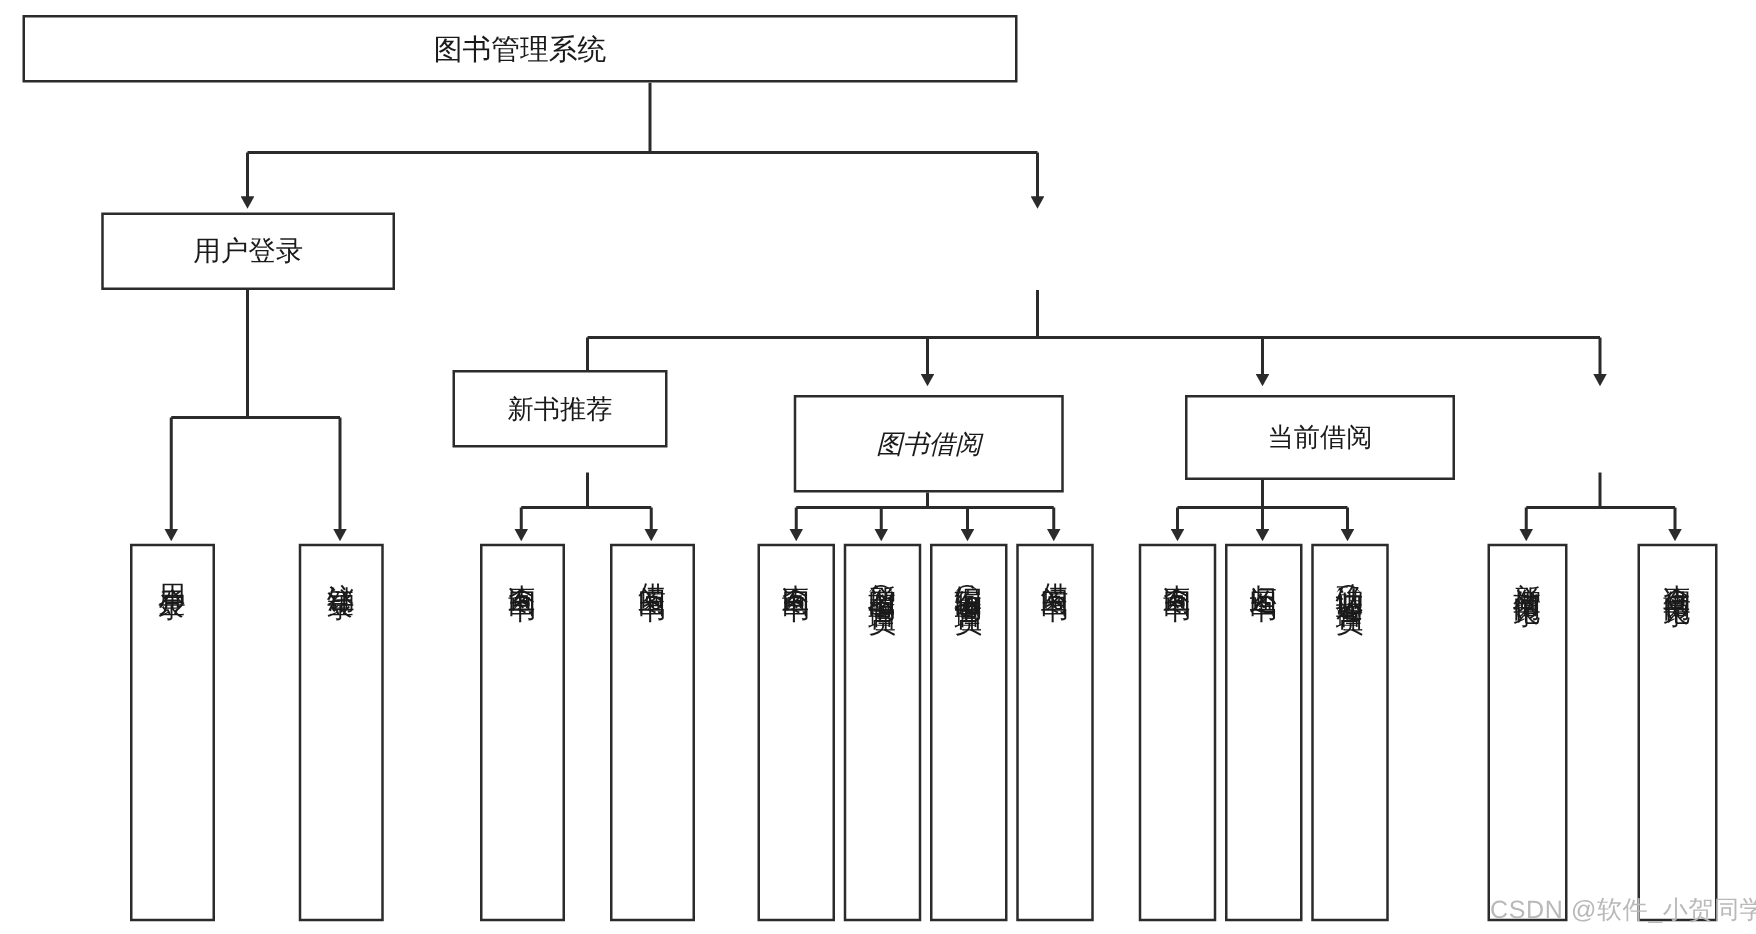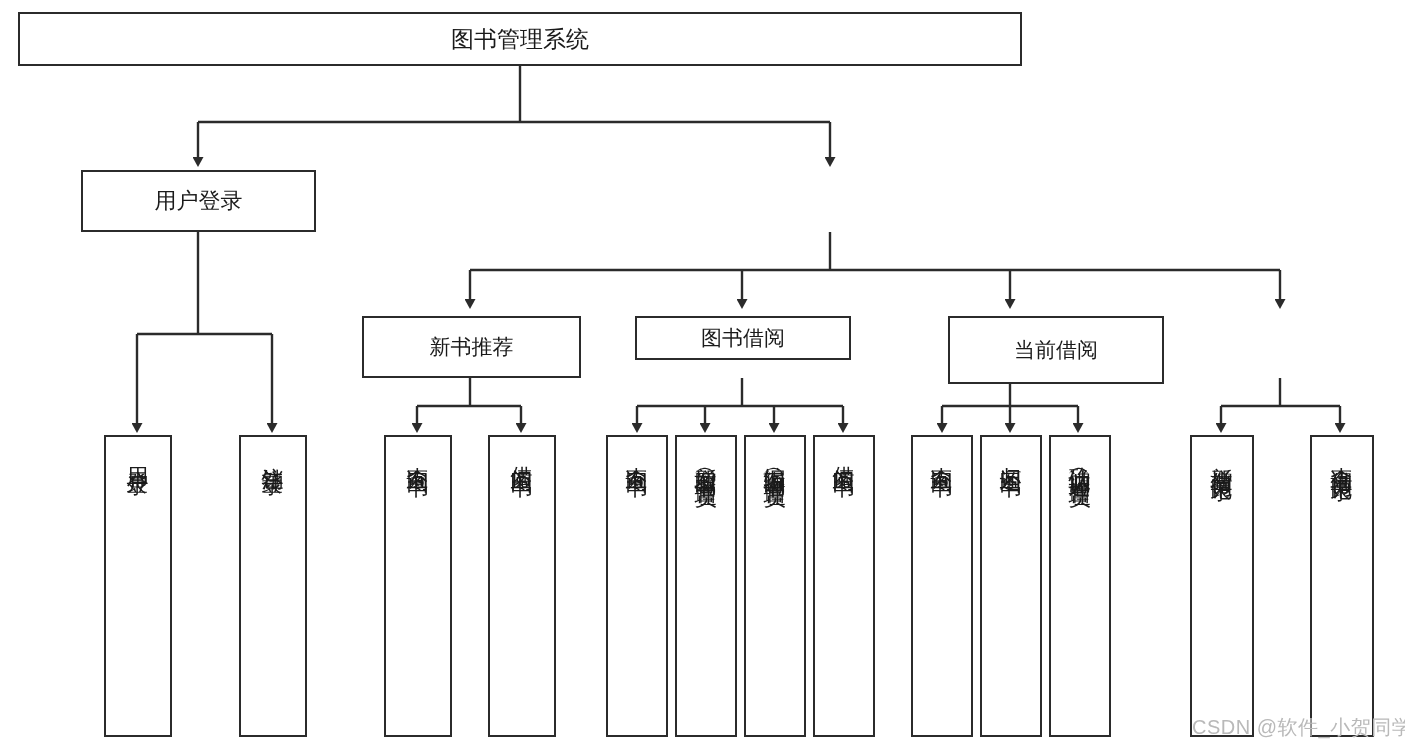--- a/index.html
+++ b/index.html
@@ -126,26 +126,26 @@
     </g>
 
     <g stroke="#2b2b2b" stroke-width="2.4" fill="none">
       <path d="M1280,378 L1280,406"></path>
       <path d="M1221,406 L1340,406"></path>
       <path d="M1221,406 L1221,424" marker-end="url(#arrow)"></path>
       <path d="M1340,406 L1340,424" marker-end="url(#arrow)"></path>
     </g>
   </svg>
 
-  <div class="node root" style="left:18px; top:12px; width:1004px; height:54px;">图书管理系统</div>
+  <div class="node root" style="left:18px; top:12px; width:796px; height:54px;">图书管理系统</div>
 
   <div class="node lvl2" style="left:81px; top:170px; width:235px; height:62px;">用户登录</div>
 
-  <div class="node lvl3" style="left:362px; top:316px; width:219px; height:62px;">新书推荐</div>
-  <div class="node lvl3" style="left:635px; top:316px; width:216px; height:44px;">图书借阅</div>
+  <div class="node lvl3" style="left:362px; top:296px; width:172px; height:62px;">新书推荐</div>
+  <div class="node lvl3" style="left:635px; top:316px; width:216px; height:78px;font-style:italic;">图书借阅</div>
   <div class="node lvl3" style="left:932px; top:316px; width:216px; height:68px;margin-left:16px;">当前借阅</div>
 
   <div class="node leaf" style="left:104px; top:435px; width:68px; height:302px;">
     <span class="vtext">用户登录</span>
   </div>
   <div class="node leaf" style="left:239px; top:435px; width:68px; height:302px;">
     <span class="vtext">注销登录</span>
   </div>
 
   <div class="node leaf" style="left:384px; top:435px; width:68px; height:302px;">

